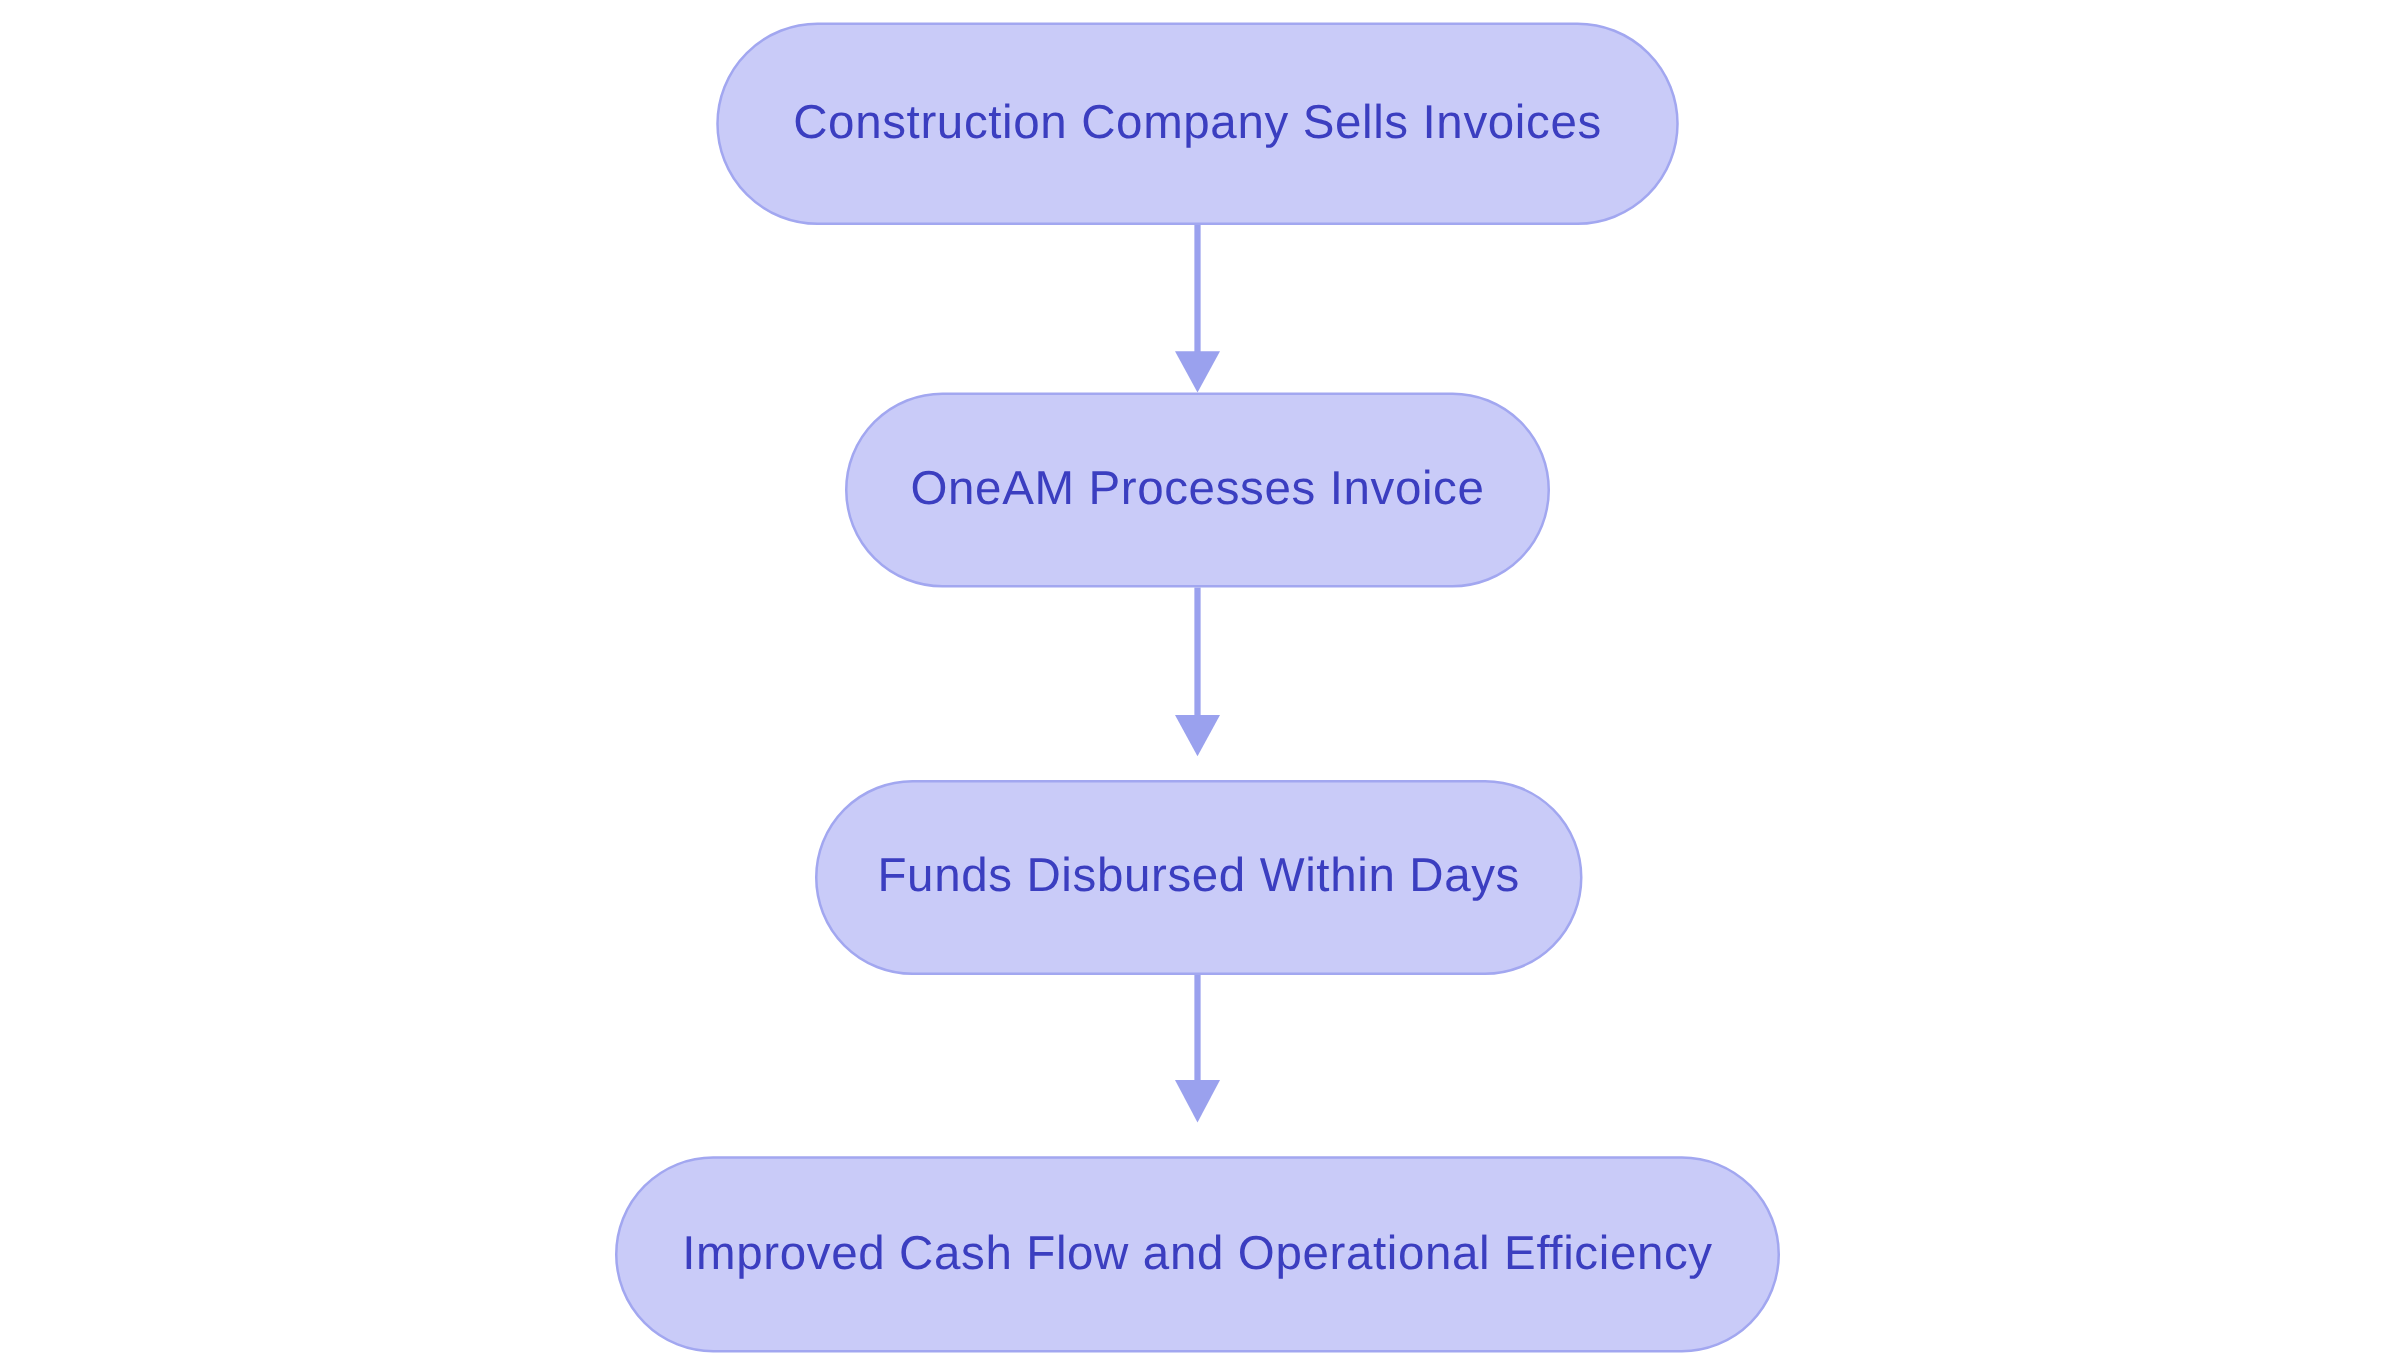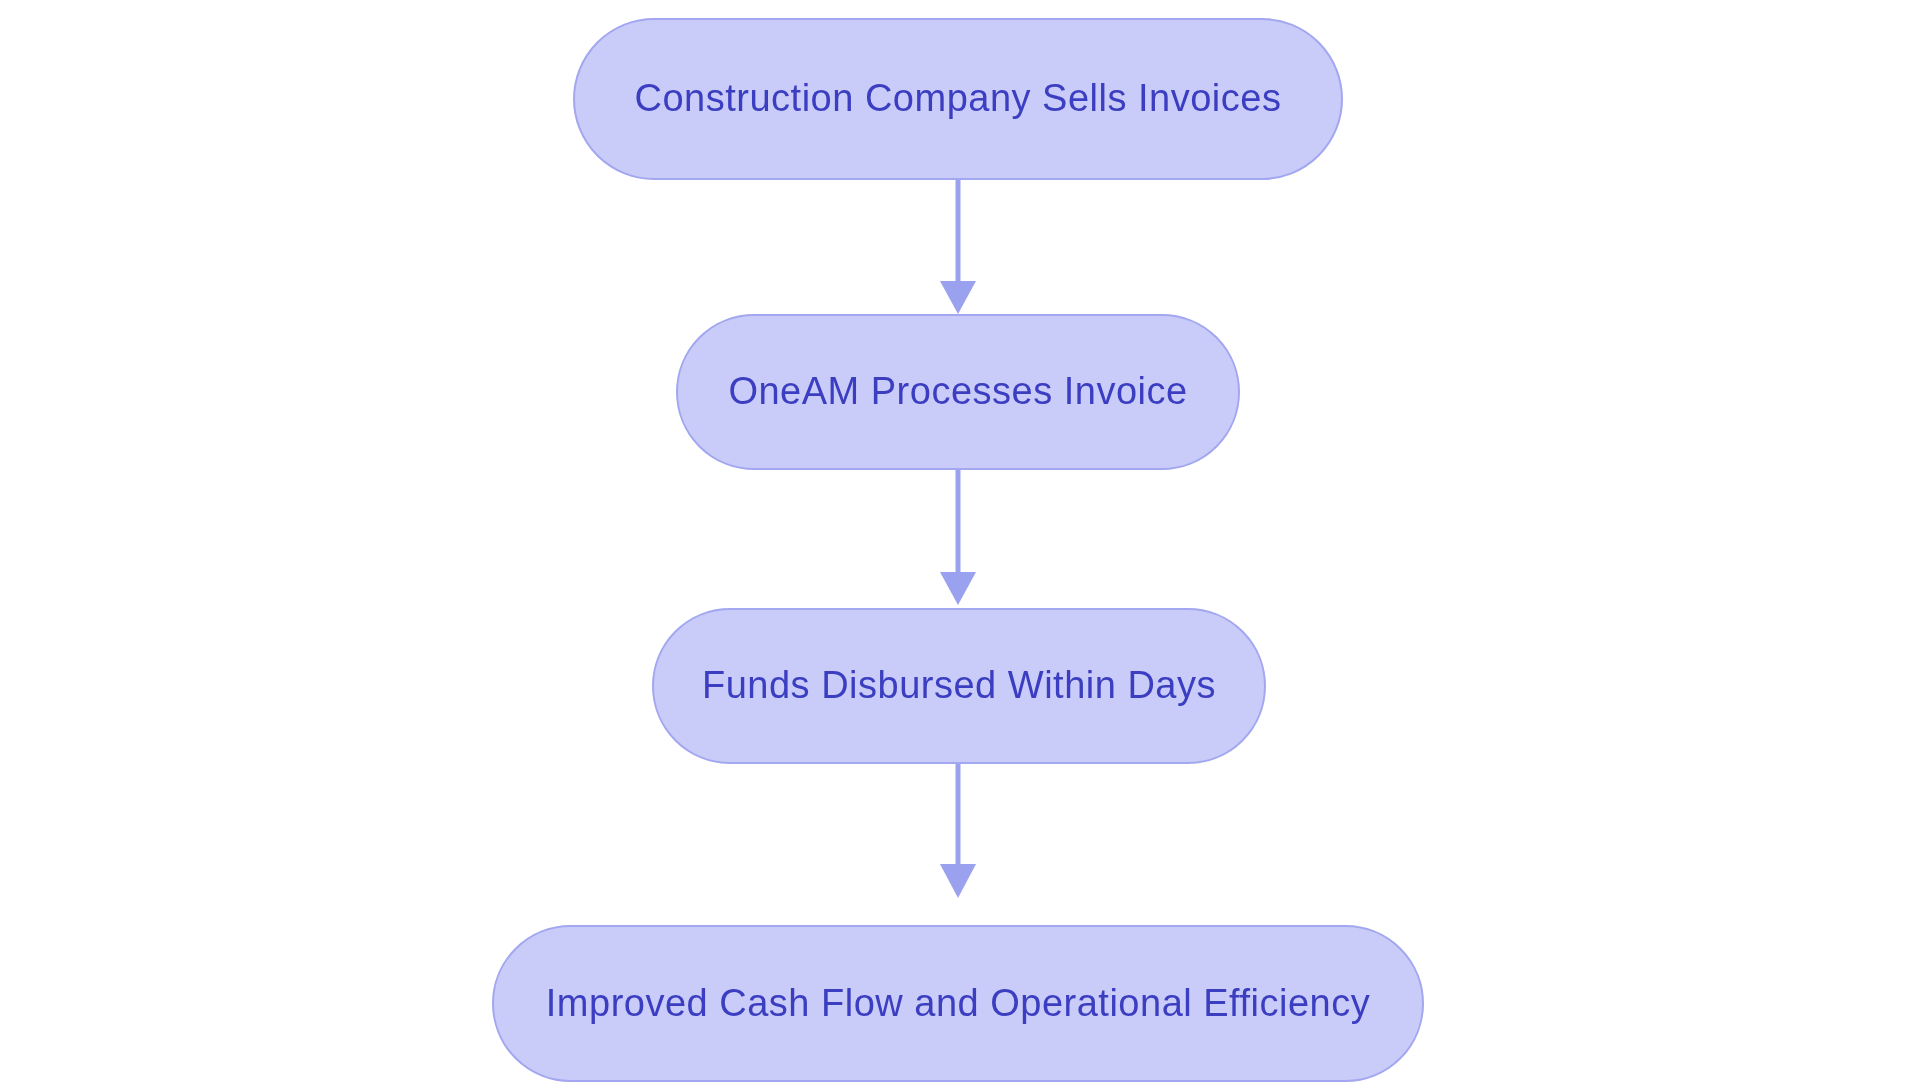--- a/index.html
+++ b/index.html
@@ -30,21 +30,21 @@
     color: #3b3ec0;
     font-size: 38px;
     font-weight: 400;
     line-height: 1.2;
     letter-spacing: 0.5px;
     padding: 0 30px;
     white-space: nowrap;
   }
   .node-1 { left: 573px; top: 18px;  width: 770px; height: 162px; }
   .node-2 { left: 676px; top: 314px; width: 564px; height: 156px; }
-  .node-3 { left: 652px; top: 608px; width: 614px; height: 156px; }
+  .node-3 { left: 652px; top: 624px; width: 614px; height: 156px; }
   .node-4 { left: 492px; top: 899px; width: 932px; height: 157px; margin-top: 26px; }
   .edges-layer {
     position: absolute;
     left: 0;
     top: 0;
     width: 1920px;
     height: 1083px;
     pointer-events: none;
   }
 </style>

